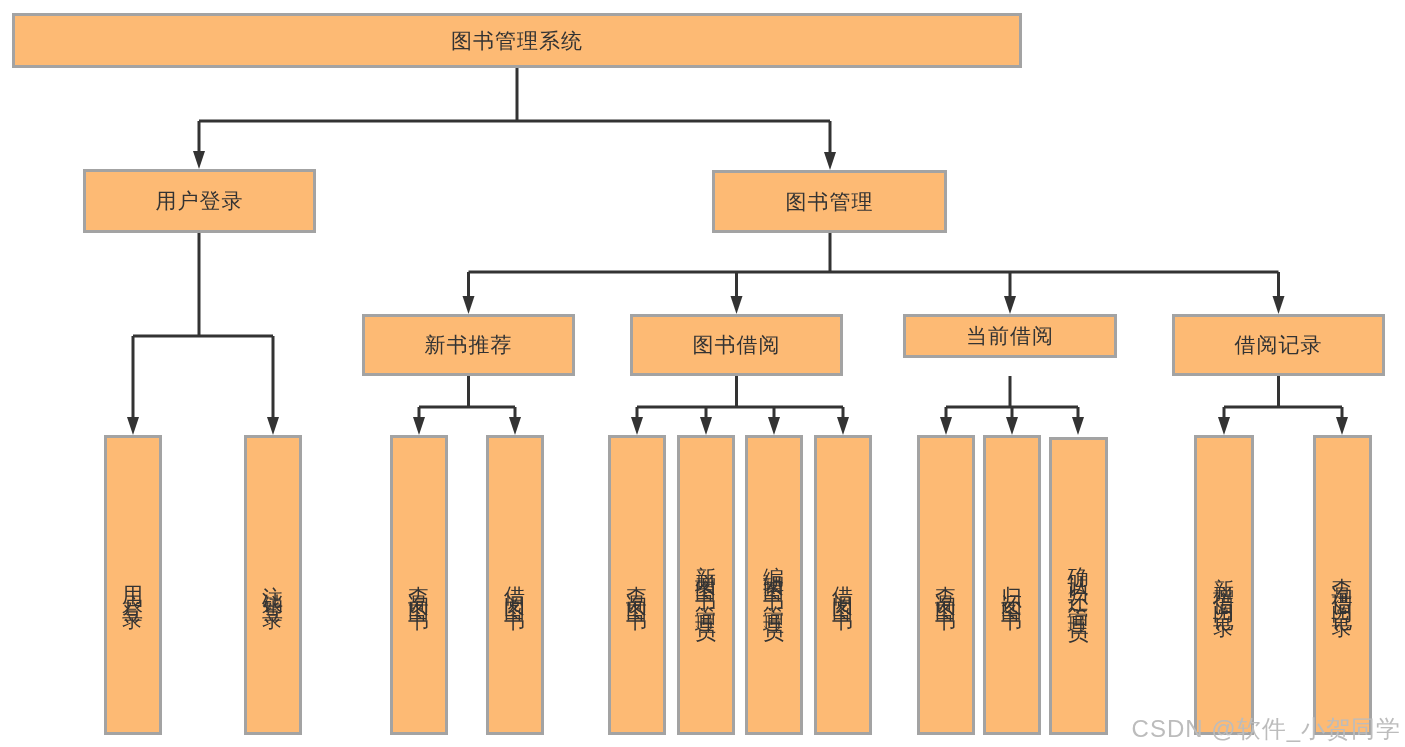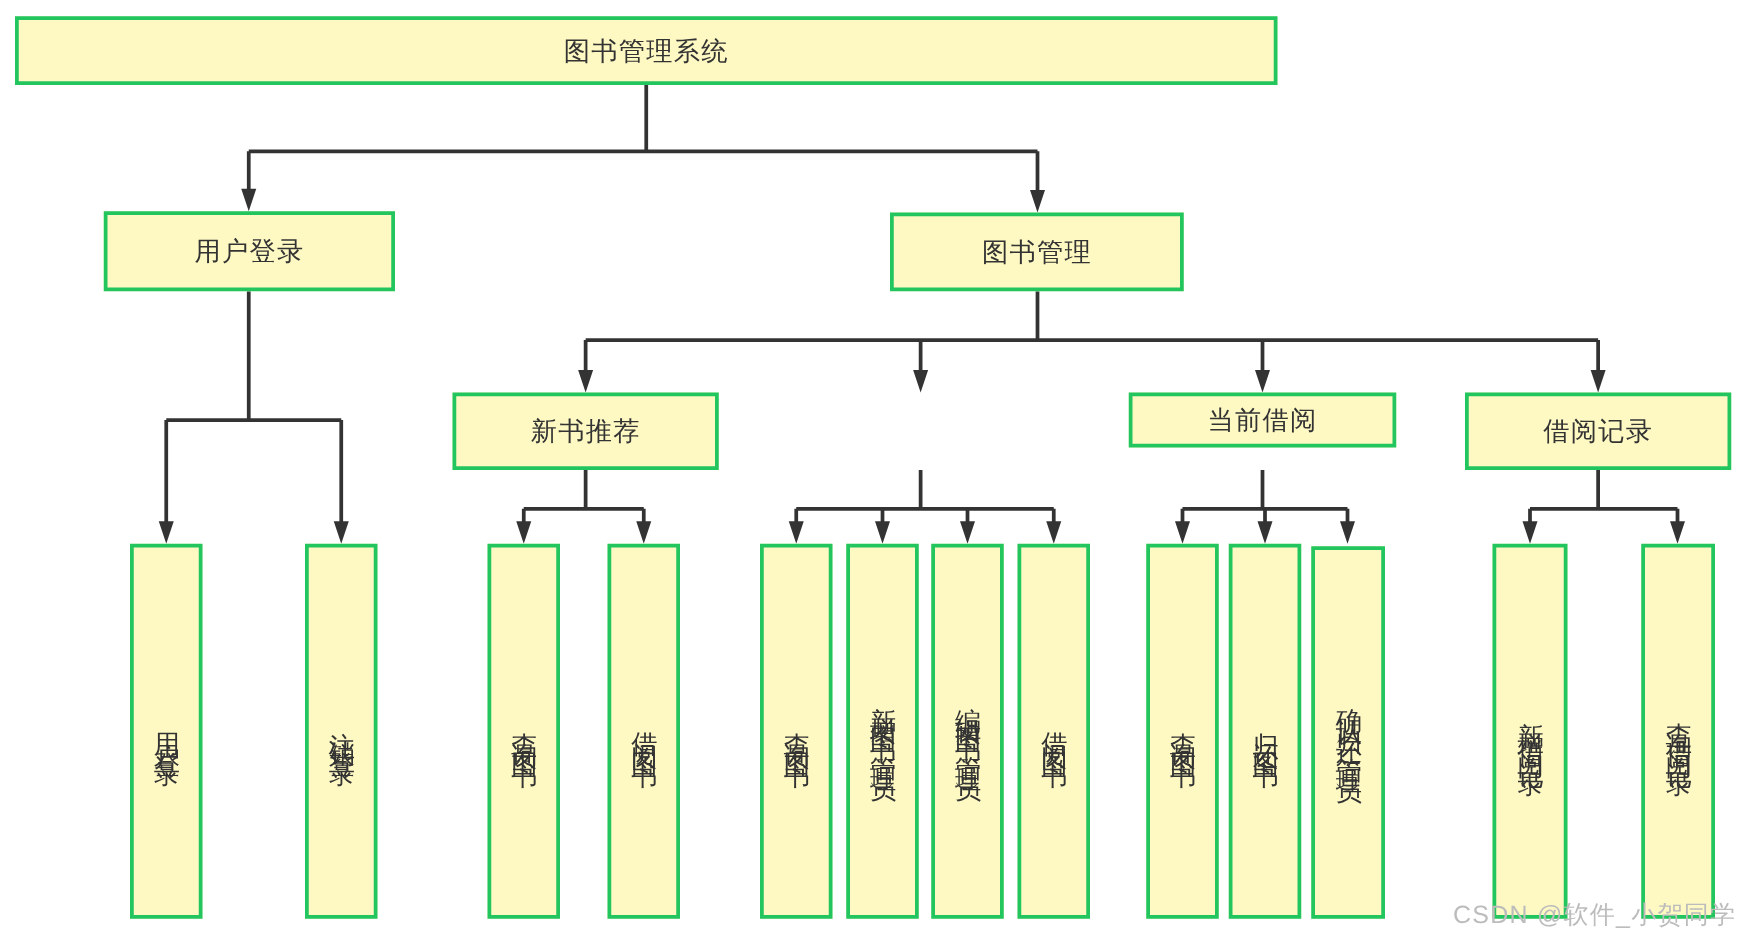--- a/index.html
+++ b/index.html
@@ -12,45 +12,45 @@
     font-family: "Liberation Sans", "DejaVu Sans", sans-serif;
     overflow: hidden;
   }
   .wires {
     position: absolute;
     left: 0; top: 0;
     width: 1405px; height: 747px;
   }
   .node {
     position: absolute;
-    background: #fef9c3;
-    border: 3px solid #22c55e;
+    background: #fdba74;
+    border: 3px solid #a3a3a3;
     color: #333333;
     display: flex;
     align-items: center;
     justify-content: center;
     text-align: center;
   }
   .h-node {
     font-size: 21px;
     letter-spacing: 1px;
     white-space: nowrap;
   }
   .v-node {
     writing-mode: vertical-rl;
     text-orientation: mixed;
     font-size: 21px;
     letter-spacing: 8px;
     line-height: 1;
   }
   .watermark {
     position: absolute;
-    right: 16px;
+    right: 4px;
     bottom: 2px;
-    font-size: 20px;
+    font-size: 24px;
     color: #bcbcbc;
     letter-spacing: 1px;
     white-space: nowrap;
   }
 </style>
 </head>
 <body>
 
 <div class="canvas">
 
@@ -119,20 +119,21 @@
       <path d="M1336 417 L1348 417 L1342 435 Z"></path>
     </g>
   </svg>
 
   <div class="node h-node" style="left:12px; top:13px; width:1010px; height:55px;">图书管理系统</div>
 
   <div class="node h-node" style="left:83px; top:169px; width:233px; height:64px;">用户登录</div>
   <div class="node h-node" style="left:362px; top:314px; width:213px; height:62px;">新书推荐</div>
 
   <div class="node h-node" style="left:712px; top:170px; width:235px; height:63px;">图书管理</div>
+  <div class="node h-node" style="left:630px; top:314px; width:213px; height:62px;">图书借阅</div>
   <div class="node h-node" style="left:903px; top:314px; width:214px; height:44px;">当前借阅</div>
   <div class="node h-node" style="left:1172px; top:314px; width:213px; height:62px;">借阅记录</div>
 
   <div class="node v-node" style="left:104px; top:435px; width:58px; height:300px;">用户登录</div>
   <div class="node v-node" style="left:244px; top:435px; width:58px; height:300px;">注销登录</div>
 
   <div class="node v-node" style="left:390px; top:435px; width:58px; height:300px;">查询图书</div>
   <div class="node v-node" style="left:486px; top:435px; width:58px; height:300px;">借阅图书</div>
 
   <div class="node v-node" style="left:608px; top:435px; width:58px; height:300px;">查询图书</div>

